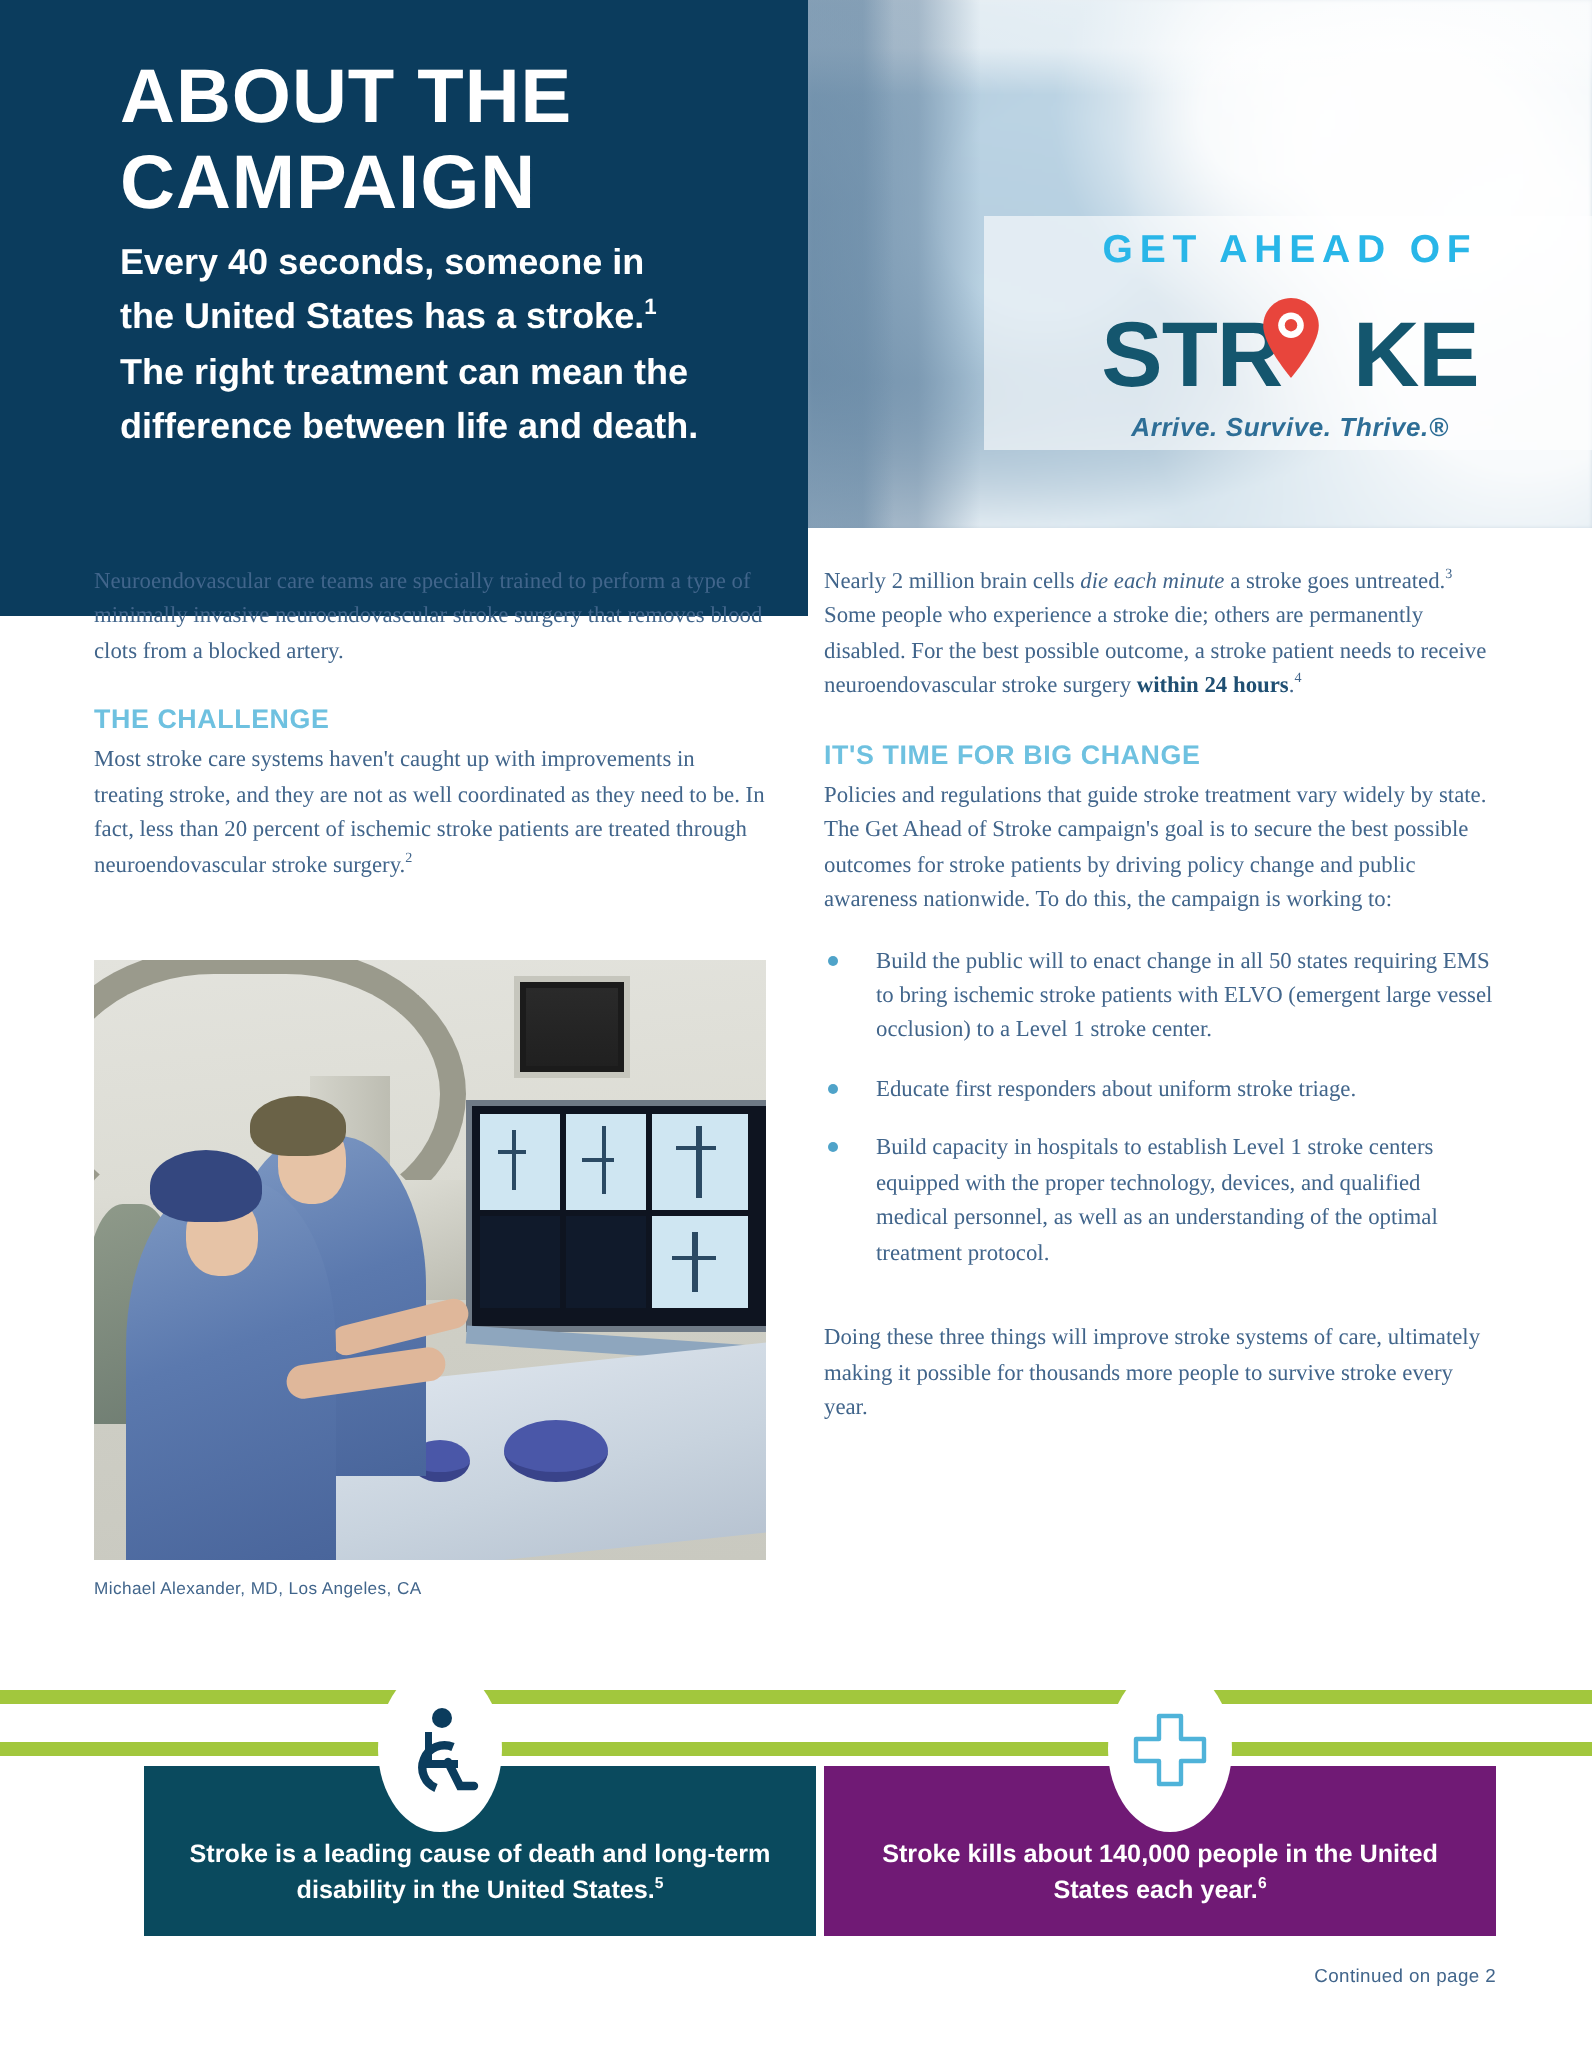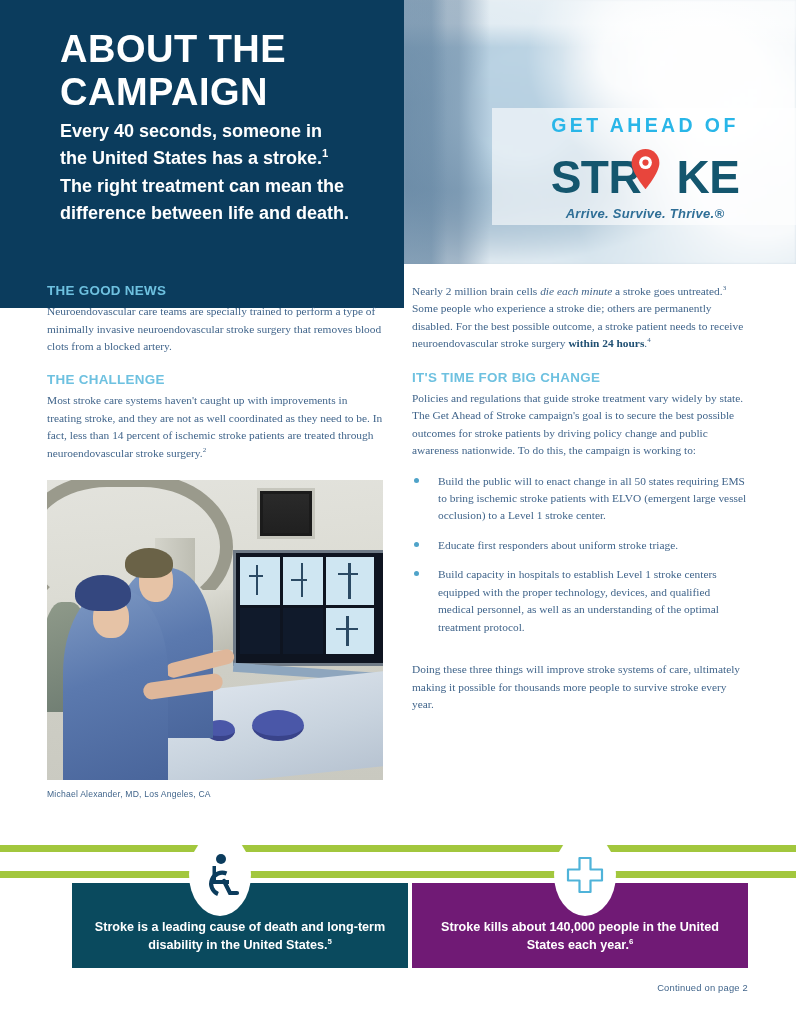--- a/index.html
+++ b/index.html
@@ -262,25 +262,24 @@
           <circle cx="14.5" cy="13.6" r="6.4" fill="#ffffff"></circle>
           <circle cx="14.5" cy="13.6" r="3.1" fill="#E8453C"></circle>
         </svg>
       </div>
       <div class="logo-tag">Arrive. Survive. Thrive.®</div>
     </div>
   </div>
 </div>
 
 <div class="col col-left">
-  <h2 class="sec">THE GOOD NEWS</h2>
   <p>Neuroendovascular care teams are specially trained to perform a type of minimally invasive neuroendovascular stroke surgery that removes blood clots from a blocked artery.</p>
   <div class="gap"></div>
   <h2 class="sec">THE CHALLENGE</h2>
-  <p><span>Most stroke care systems haven't caught up with improvements in treating stroke, and they are not as well coordinated as they need to be. In fact, less than 14 percent of ischemic stroke patients are treated through neuroendovascular stroke surgery.</span><sup>2</sup></p>
+  <p><span>Most stroke care systems haven't caught up with improvements in treating stroke, and they are not as well coordinated as they need to be. In fact, less than 20 percent of ischemic stroke patients are treated through neuroendovascular stroke surgery.</span><sup>2</sup></p>
 </div>
 
 <div class="photo">
   <div class="ph-room"></div>
   <div class="ph-arch"></div>
   <div class="ph-gantry"></div>
   <div class="ph-gantry2"></div>
   <div class="ph-topmon"></div>
   <div class="ph-monwall">
     <div class="ph-mon m1">

